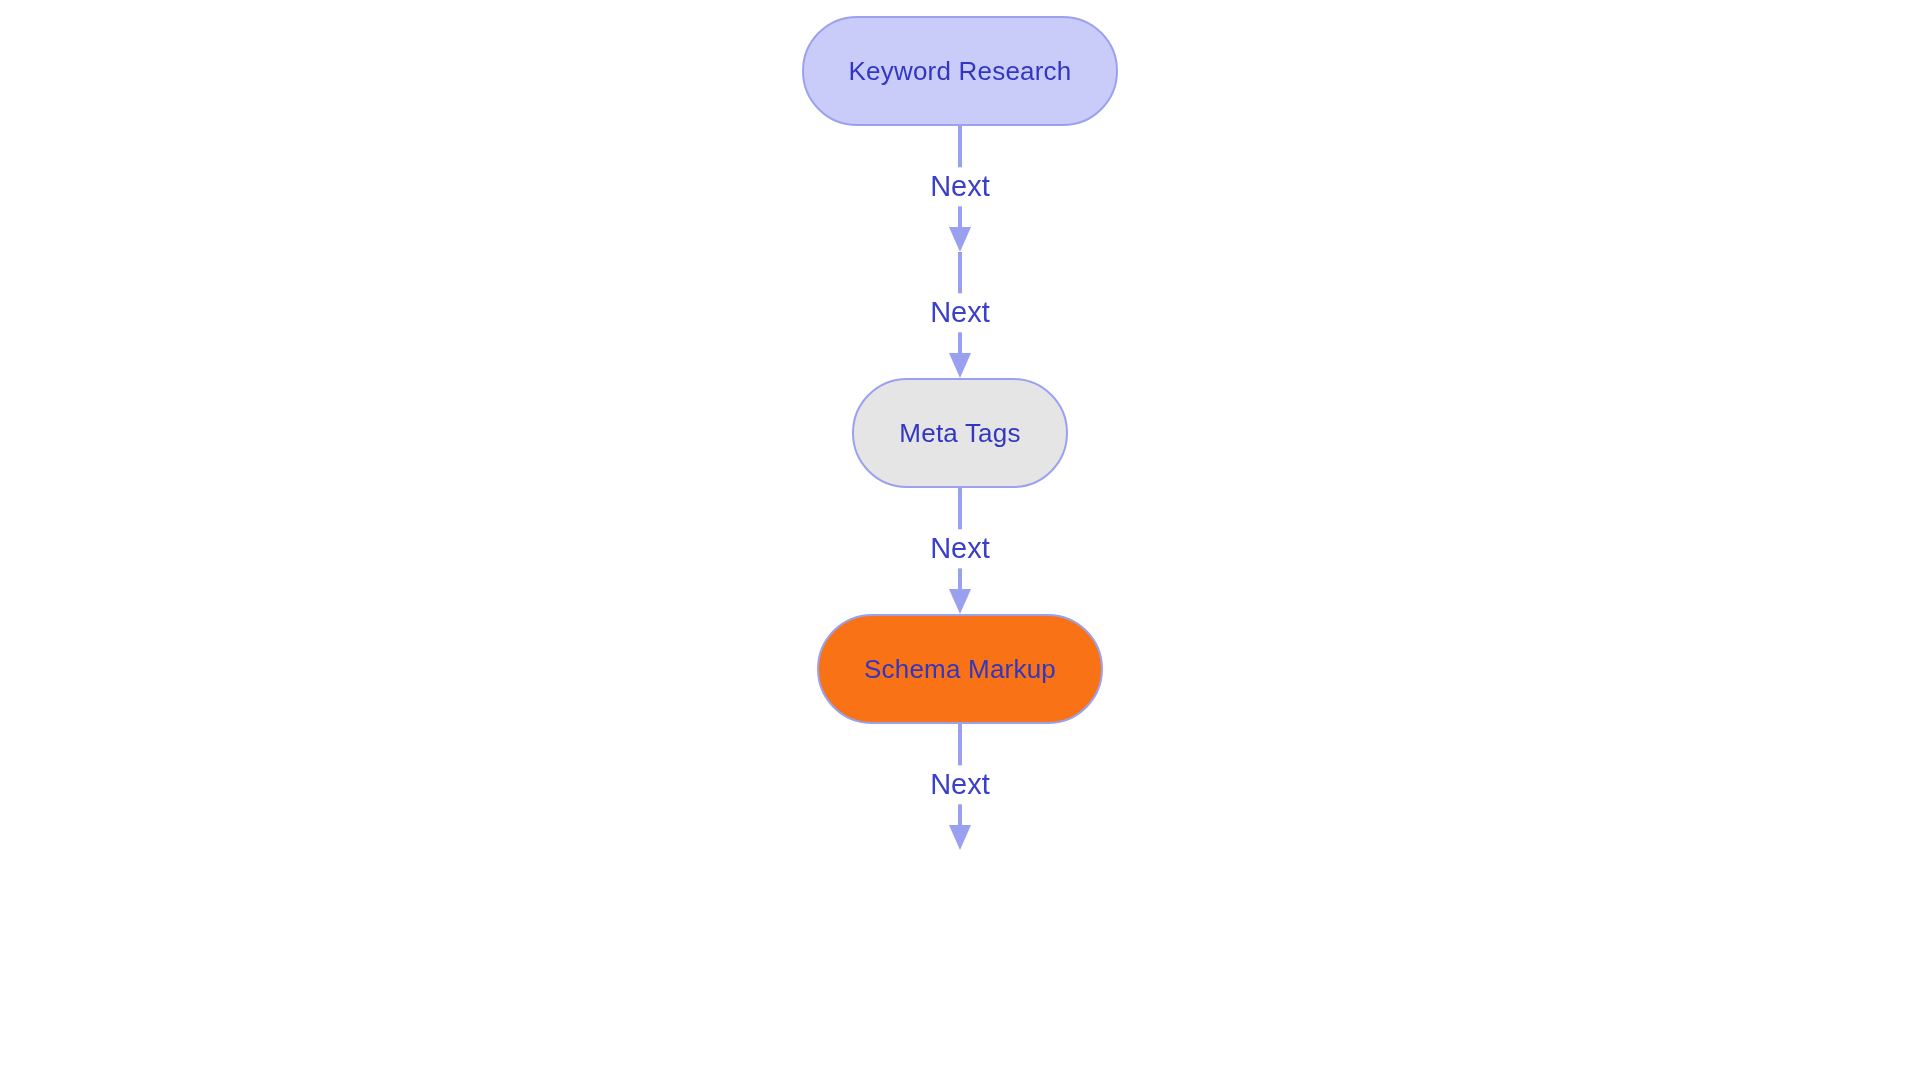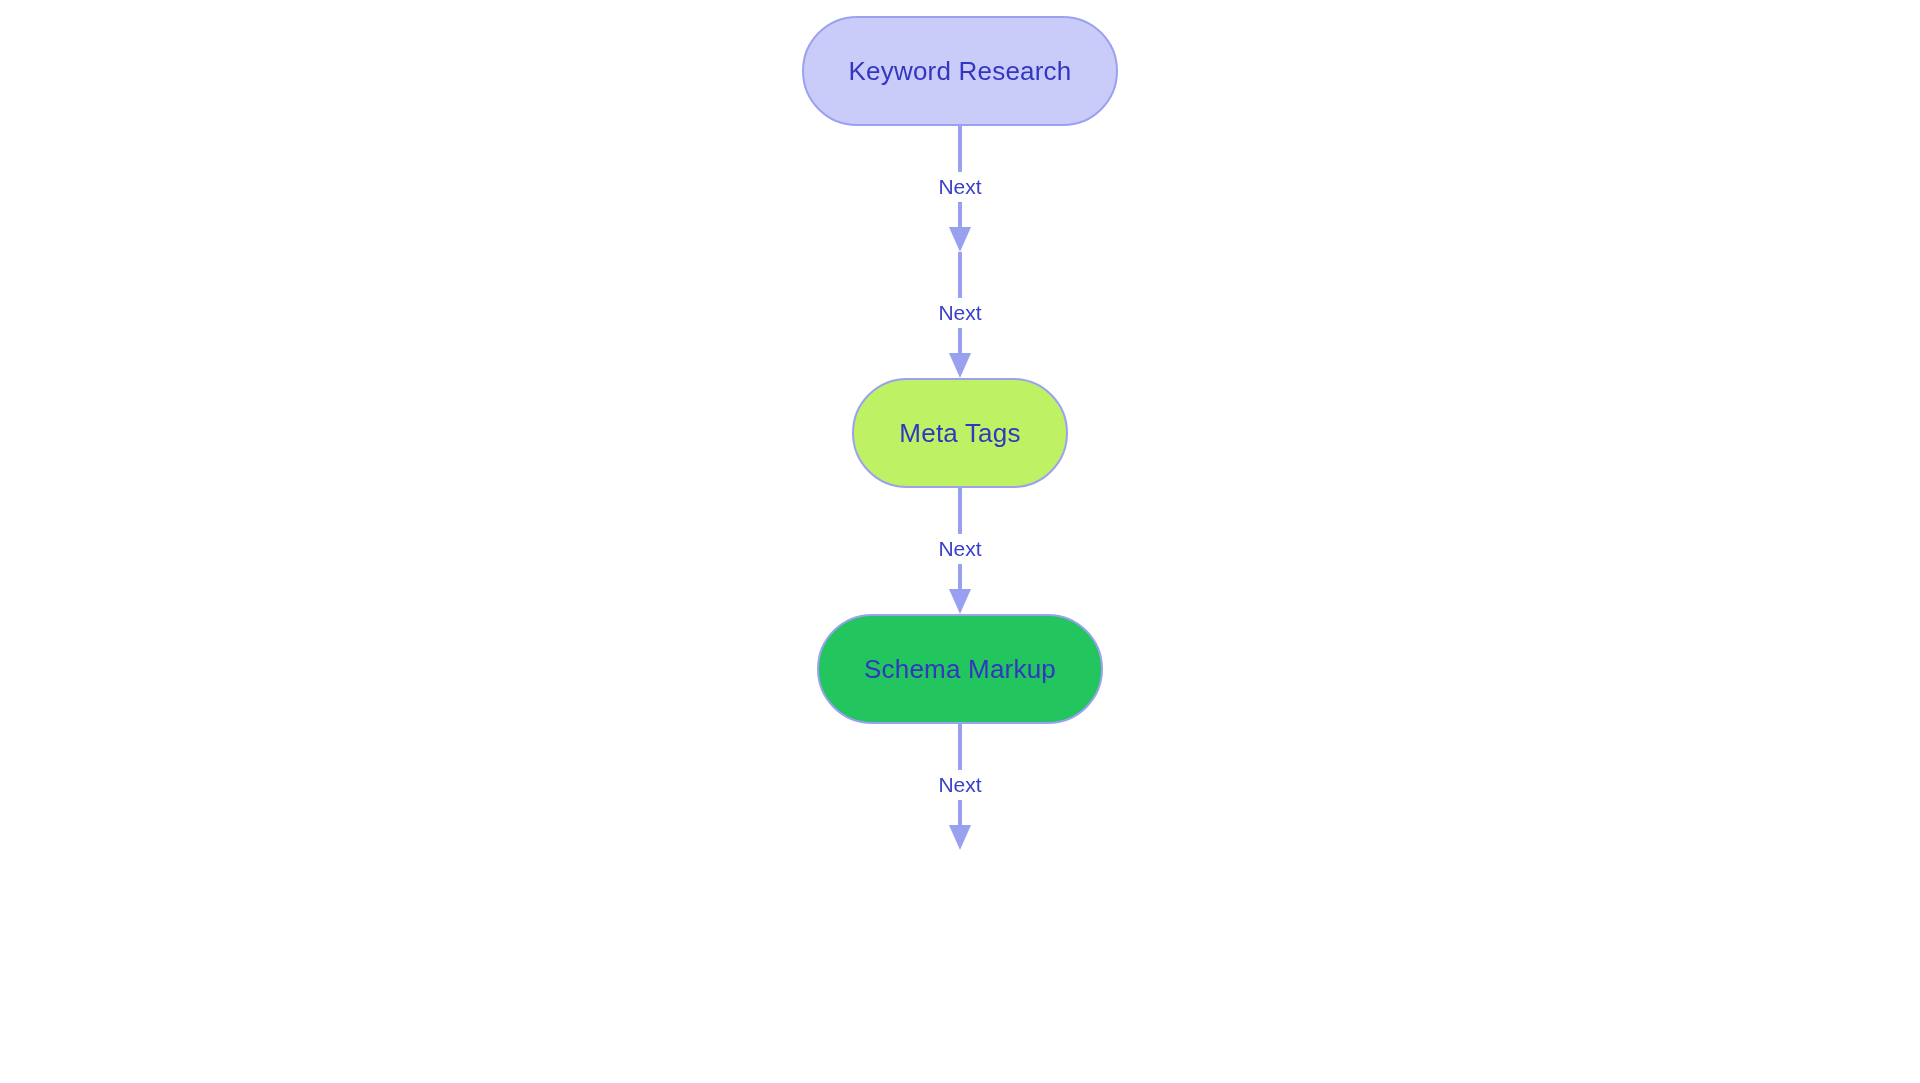--- a/index.html
+++ b/index.html
@@ -62,21 +62,21 @@
     border-top-width: 25px;
     border-top-style: solid;
   }
   .edge-label {
     position: absolute;
     top: 48.5%;
     left: 50%;
     transform: translate(-50%, -50%);
     background: #ffffff;
     padding: 3px 10px;
-    font-size: 21px;
+    font-size: 29px;
     font-weight: 500;
     white-space: nowrap;
     line-height: 1.15;
   }
 </style>
 </head>
 <body>
 
 <div class="canvas" id="canvas" style="background: rgb(255, 255, 255);">
     <div class="node" style="background: rgb(201, 204, 248); border: 2px solid rgb(155, 161, 239);">
@@ -85,29 +85,29 @@
     <div class="edge">
       <div class="edge-line" style="background: rgb(153, 160, 240);"></div>
       <div class="edge-arrowhead" style="border-top-color: rgb(153, 160, 240);"></div>
       <div class="edge-label" style="color: rgb(58, 64, 200);">Next</div>
     </div>
     <div class="edge">
       <div class="edge-line" style="background: rgb(153, 160, 240);"></div>
       <div class="edge-arrowhead" style="border-top-color: rgb(153, 160, 240);"></div>
       <div class="edge-label" style="color: rgb(58, 64, 200);">Next</div>
     </div>
-    <div class="node" style="background: #bef264; border: 2px solid rgb(155, 161, 239);">
+    <div class="node" style="background: #e5e5e5; border: 2px solid rgb(155, 161, 239);">
       <span class="node-label" style="color: rgb(50, 54, 192);">Meta Tags</span>
     </div>
     <div class="edge">
       <div class="edge-line" style="background: rgb(153, 160, 240);"></div>
       <div class="edge-arrowhead" style="border-top-color: rgb(153, 160, 240);"></div>
       <div class="edge-label" style="color: rgb(58, 64, 200);">Next</div>
     </div>
-    <div class="node" style="background: #22c55e; border: 2px solid rgb(155, 161, 239);">
+    <div class="node" style="background: #f97316; border: 2px solid rgb(155, 161, 239);">
       <span class="node-label" style="color: rgb(50, 54, 192);">Schema Markup</span>
     </div>
     <div class="edge">
       <div class="edge-line" style="background: rgb(153, 160, 240);"></div>
       <div class="edge-arrowhead" style="border-top-color: rgb(153, 160, 240);"></div>
       <div class="edge-label" style="color: rgb(58, 64, 200);">Next</div>
     </div>
   </div>
 
 </body></html>

